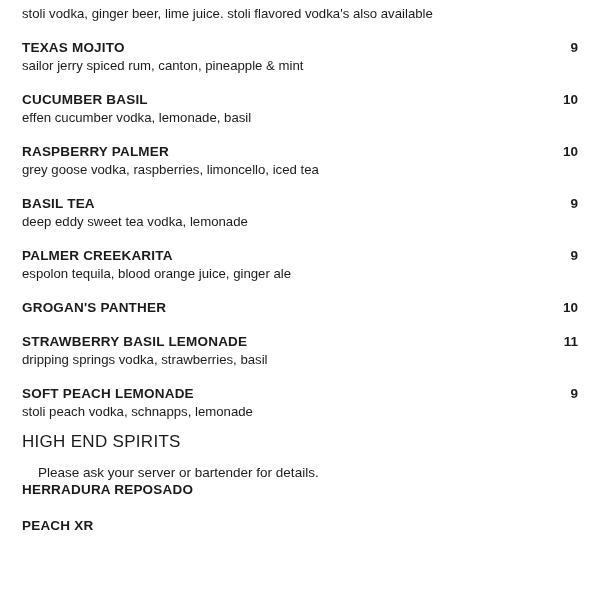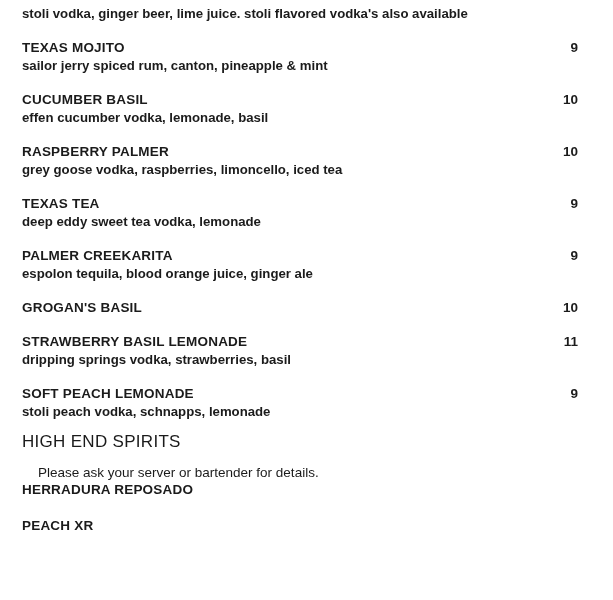--- a/index.html
+++ b/index.html
@@ -32,21 +32,20 @@
     letter-spacing: 0.2px;
   }
   .item-price {
     font-weight: bold;
     font-size: 13.5px;
   }
   .item-desc {
     font-size: 13.2px;
     line-height: 17px;
     margin-top: 1px;
-    font-weight: bold;
   }
   .section-title {
     font-size: 17px;
     font-weight: normal;
     margin: -10px 0 8px 0;
     line-height: 29px;
     letter-spacing: 0.3px;
   }
   .section-sub {
     font-size: 13.5px;
@@ -91,37 +90,37 @@
   <div class="item">
     <div class="item-head">
       <span class="item-name">RASPBERRY PALMER</span>
       <span class="item-price">10</span>
     </div>
     <div class="item-desc">grey goose vodka, raspberries, limoncello, iced tea</div>
   </div>
 
   <div class="item">
     <div class="item-head">
-      <span class="item-name">TEXAS TEA</span>
+      <span class="item-name">BASIL TEA</span>
       <span class="item-price">9</span>
     </div>
     <div class="item-desc">deep eddy sweet tea vodka, lemonade</div>
   </div>
 
   <div class="item">
     <div class="item-head">
       <span class="item-name">PALMER CREEKARITA</span>
       <span class="item-price">9</span>
     </div>
     <div class="item-desc">espolon tequila, blood orange juice, ginger ale</div>
   </div>
 
   <div class="item">
     <div class="item-head">
-      <span class="item-name">GROGAN'S BASIL</span>
+      <span class="item-name">GROGAN'S PANTHER</span>
       <span class="item-price">10</span>
     </div>
   </div>
 
   <div class="item">
     <div class="item-head">
       <span class="item-name">STRAWBERRY BASIL LEMONADE</span>
       <span class="item-price">11</span>
     </div>
     <div class="item-desc">dripping springs vodka, strawberries, basil</div>

